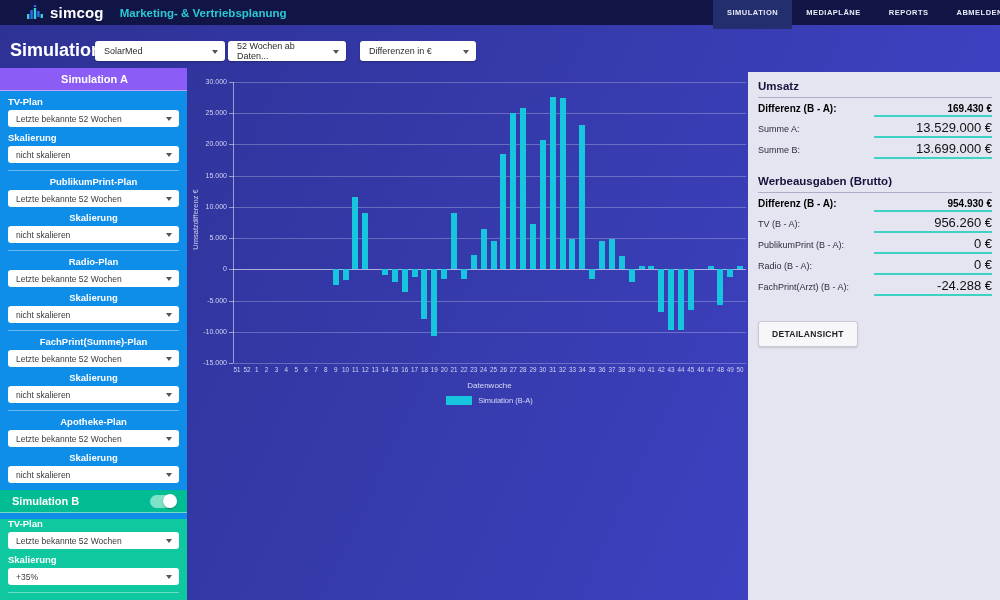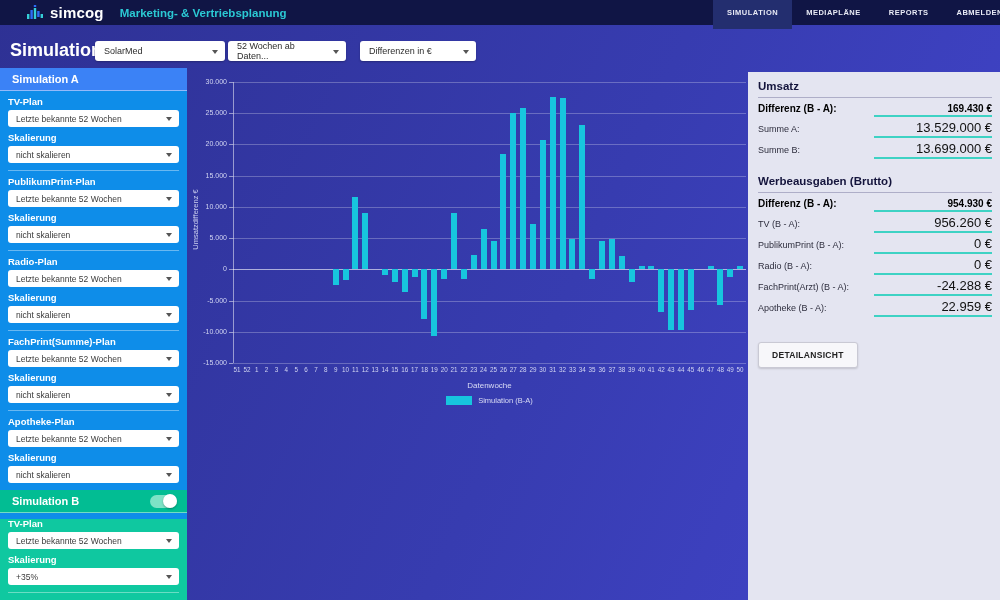--- a/index.html
+++ b/index.html
@@ -26,26 +26,26 @@
              display:flex;align-items:center;padding:0 20px 0 9px;box-sizing:border-box;
              font-size:9px;color:#2d2d2d;box-shadow:0 1px 2px rgba(0,0,0,.25);cursor:pointer;}
   .caret{position:absolute;right:7px;top:50%;margin-top:-1.5px;width:0;height:0;
          border-left:3.5px solid transparent;border-right:3.5px solid transparent;
          border-top:4px solid #555;}
 
   
   #sidebar{position:absolute;left:0;top:68px;width:187px;bottom:0;background:#0e8de9;overflow:hidden;}
   .band{height:22px;display:flex;align-items:center;padding:0 10px 0 12px;
         font-size:11px;font-weight:bold;color:#fff;border-bottom:1px solid rgba(255,255,255,.45);}
-  .band-a{background:#3b82f6;}
+  .band-a{background:#8b5cf6;justify-content:center;}
   .band-b{background:#02bd93;}
   #sim-b-body{background:#0fc8a0;position:relative;padding-bottom:60px;}
   .sec{padding:0 8px;}
   .plan{padding-bottom:7px;}
-  .plan + .plan{border-top:1px solid rgba(255,255,255,.38);}
+  .plan + .plan{border-top:1px solid rgba(255,255,255,.38);text-align:center;}
   .plan-label{color:#fff;font-size:9.5px;font-weight:bold;margin:6px 0 3px 0;line-height:10px;}
   .sb-select{position:relative;background:#fff;border-radius:3px;height:17px;display:flex;
              align-items:center;padding:0 18px 0 8px;font-size:8.5px;color:#3a3a3a;cursor:pointer;}
   .toggle{margin-left:auto;width:27px;height:13px;border-radius:7px;background:#7de3c6;
           position:relative;cursor:pointer;}
   .toggle .knob{position:absolute;right:0px;top:-0.5px;width:14px;height:14px;border-radius:50%;
                 background:#fff;box-shadow:0 1px 2px rgba(0,0,0,.3);}
 
   
   #chart{position:absolute;left:187px;top:68px;width:561px;bottom:0;}
@@ -385,24 +385,20 @@
         <span class="val">0 €</span>
       </div>
       <div class="row">
         <span class="lbl">Radio (B - A):</span>
         <span class="val">0 €</span>
       </div>
       <div class="row">
         <span class="lbl">FachPrint(Arzt) (B - A):</span>
         <span class="val">-24.288 €</span>
       </div>
-      <div class="row">
-        <span class="lbl">Apotheke (B - A):</span>
-        <span class="val">22.959 €</span>
-      </div>
   </div>
       </div>
     <div id="btn-row">
       <span id="detail-btn">DETAILANSICHT</span>
     </div>
   </div>
 
 </div>
 
 </body></html>

